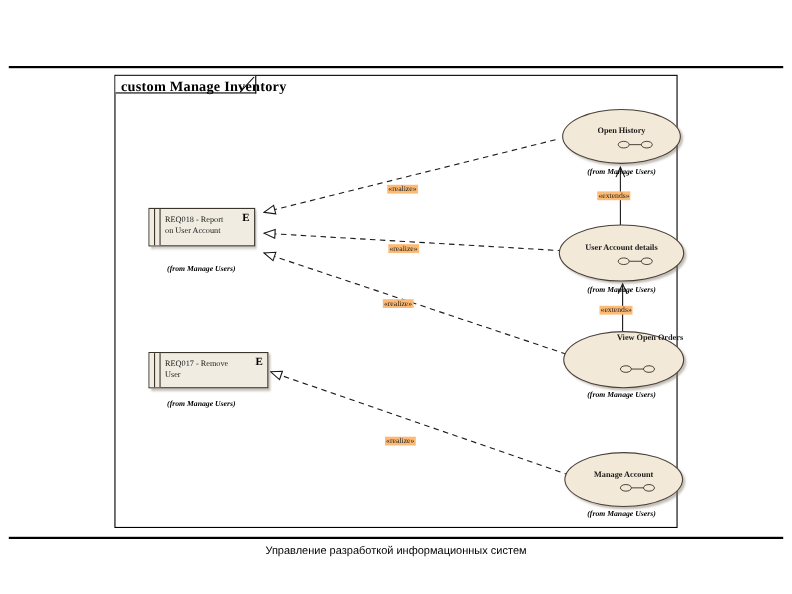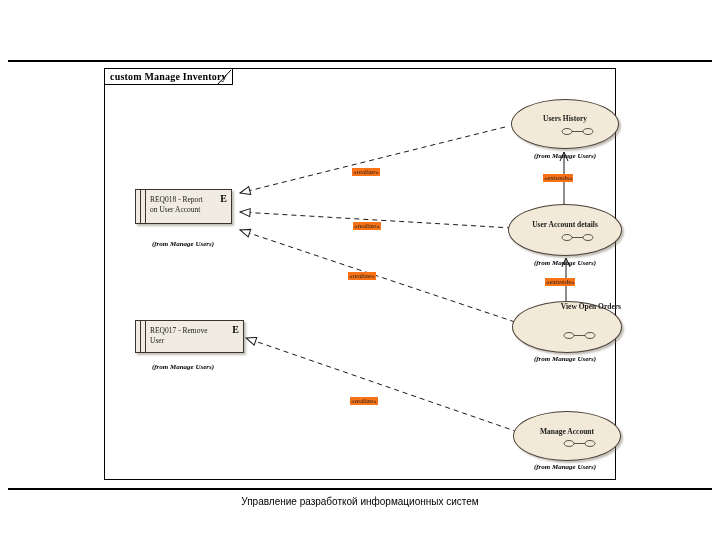--- a/index.html
+++ b/index.html
@@ -59,21 +59,21 @@
   #pkg-tab .corner {
     position: absolute;
     right: 0; top: 0;
     width: 14px; height: 15px;
     overflow: hidden;
   }
   #pkg-label {
     position: absolute;
     left: 110px;
     top: 71px;
-    font-size: 10px;
+    font-size: 13px;
     font-weight: bold;
     font-family: "Liberation Serif", serif;
     color: #000000;
     white-space: nowrap;
     letter-spacing: 0.2px;
   }
 
   
   #links {
     position: absolute;
@@ -176,21 +176,21 @@
     white-space: nowrap;
   }
 
   
   .stereo {
     position: absolute;
     font-size: 7px;
     font-family: "Liberation Serif", serif;
     color: #222222;
     white-space: nowrap;
-    background: #f97316;
+    background: #fdba74;
     padding: 0 1px;
   }
 
   
   #caption {
     position: absolute;
     left: 0;
     top: 494px;
     width: 720px;
     text-align: center;
@@ -233,21 +233,21 @@
     <path d="M 515,322 L 240,230" fill="none" stroke="#1a1a1a" stroke-width="1" stroke-dasharray="5,4" marker-end="url(#hollow-tri)"></path>
 
     <path d="M 518,432 L 246,338" fill="none" stroke="#1a1a1a" stroke-width="1" stroke-dasharray="5,4" marker-end="url(#hollow-tri)"></path>
 
     <path d="M 564,205 L 564,152" fill="none" stroke="#1a1a1a" stroke-width="1" marker-end="url(#open-arrow)"></path>
 
     <path d="M 566,302 L 566,258" fill="none" stroke="#1a1a1a" stroke-width="1" marker-end="url(#open-arrow)"></path>
   </svg>
 
   <div class="usecase" style="left:511px; top:99px; width:108px; height:50px;">
-    <div class="uc-name" style="top:14px;">Users History</div>
+    <div class="uc-name" style="top:14px;">Open History</div>
     <svg class="uc-glyph" style="top:27px;" viewBox="0 0 34 9">
       <ellipse cx="6" cy="4.5" rx="5" ry="3" fill="none" stroke="#4a4038" stroke-width="0.9"></ellipse>
       <line x1="11" y1="4.5" x2="22" y2="4.5" stroke="#4a4038" stroke-width="0.9"></line>
       <ellipse cx="27" cy="4.5" rx="5" ry="3" fill="none" stroke="#4a4038" stroke-width="0.9"></ellipse>
     </svg>
   </div>
   <div class="uc-from" style="left:505px; top:152px; width:120px;">(from Manage Users)</div>
 
   <div class="usecase" style="left:508px; top:204px; width:114px; height:52px;">
     <div class="uc-name" style="top:15px;">User Account details</div>

